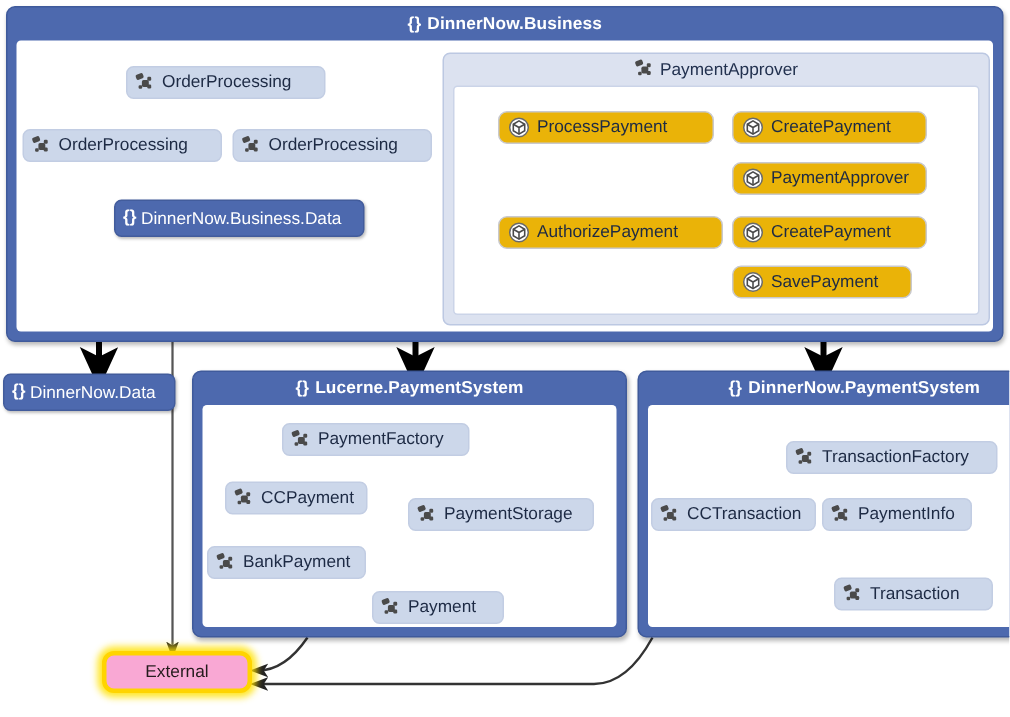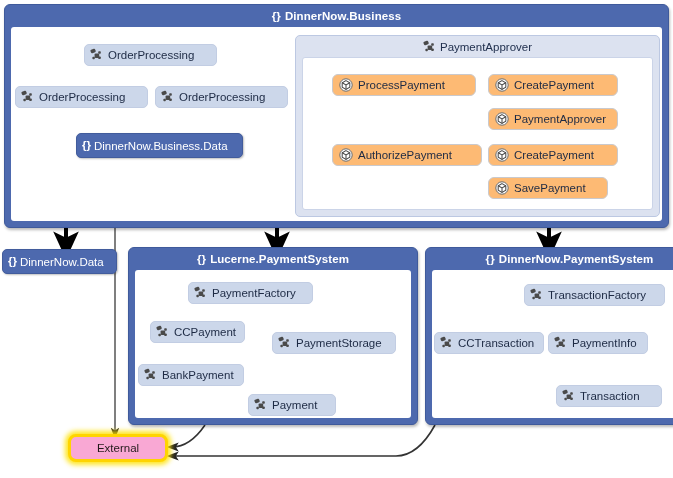--- a/index.html
+++ b/index.html
@@ -30,21 +30,21 @@
         background:#ccd7ea;border:1px solid #c2cde3;border-radius:5px;
         height:22px;padding:0 8px 0 5px;font-size:11.5px;color:#1d2a44;
         white-space:nowrap;}
   .node.dark{background:#4d69ae;border-color:#425c9c;color:#ffffff;font-size:11.5px;
              box-shadow:1px 1px 2px rgba(0,0,0,.25);}
   .node .lbl{margin-left:4px;}
   .node.dark .lbl{margin-left:3px;}
 
   
   .mnode{position:absolute;box-sizing:border-box;display:flex;align-items:center;
-         background:#fdba74;border:1px solid #c9c9cd;border-radius:6px;
+         background:#eab308;border:1px solid #c9c9cd;border-radius:6px;
          height:22px;padding:0 9px 0 6px;font-size:11.5px;color:#1d2a44;
          white-space:nowrap;}
   .mnode .lbl{margin-left:5px;}
 
   
   .ext{position:absolute;box-sizing:border-box;display:flex;align-items:center;
        justify-content:center;background:#f9a8d4;border:3px solid #ffd400;
        border-radius:8px;font-size:11.5px;color:#241b1c;
        box-shadow:0 0 5px 3px rgba(255,226,0,.85);}
 
@@ -361,21 +361,21 @@
     <span class="lbl">Payment</span>
   </div>
 
   <div class="ns-box" style="left:425px;top:247px;width:289px;height:178px;">
     <div class="ns-title">
       <span class="brace">{}</span><span>DinnerNow.PaymentSystem</span>
     </div>
     <div class="ns-body"></div>
   </div>
 
-  <div class="node" style="left:524px;top:284px;width:141px;">
+  <div class="node" style="left:524px;top:294px;width:141px;">
     <span class="ico">
       <svg width="14" height="14" viewBox="0 0 14 14">
         <g fill="#4a4a4a">
           <rect x="0.6" y="1.2" width="5" height="3.6" rx="1.1" transform="rotate(-22 3.1 3)"></rect>
           <rect x="4.6" y="5.4" width="4.6" height="4.6" rx="1.1"></rect>
           <rect x="8.2" y="3.2" width="2.6" height="2.6" rx="0.8"></rect>
           <rect x="8.2" y="8.4" width="2.6" height="2.6" rx="0.8"></rect>
           <rect x="2.4" y="8.8" width="2.4" height="2.4" rx="0.8"></rect>
         </g>
       </svg>

